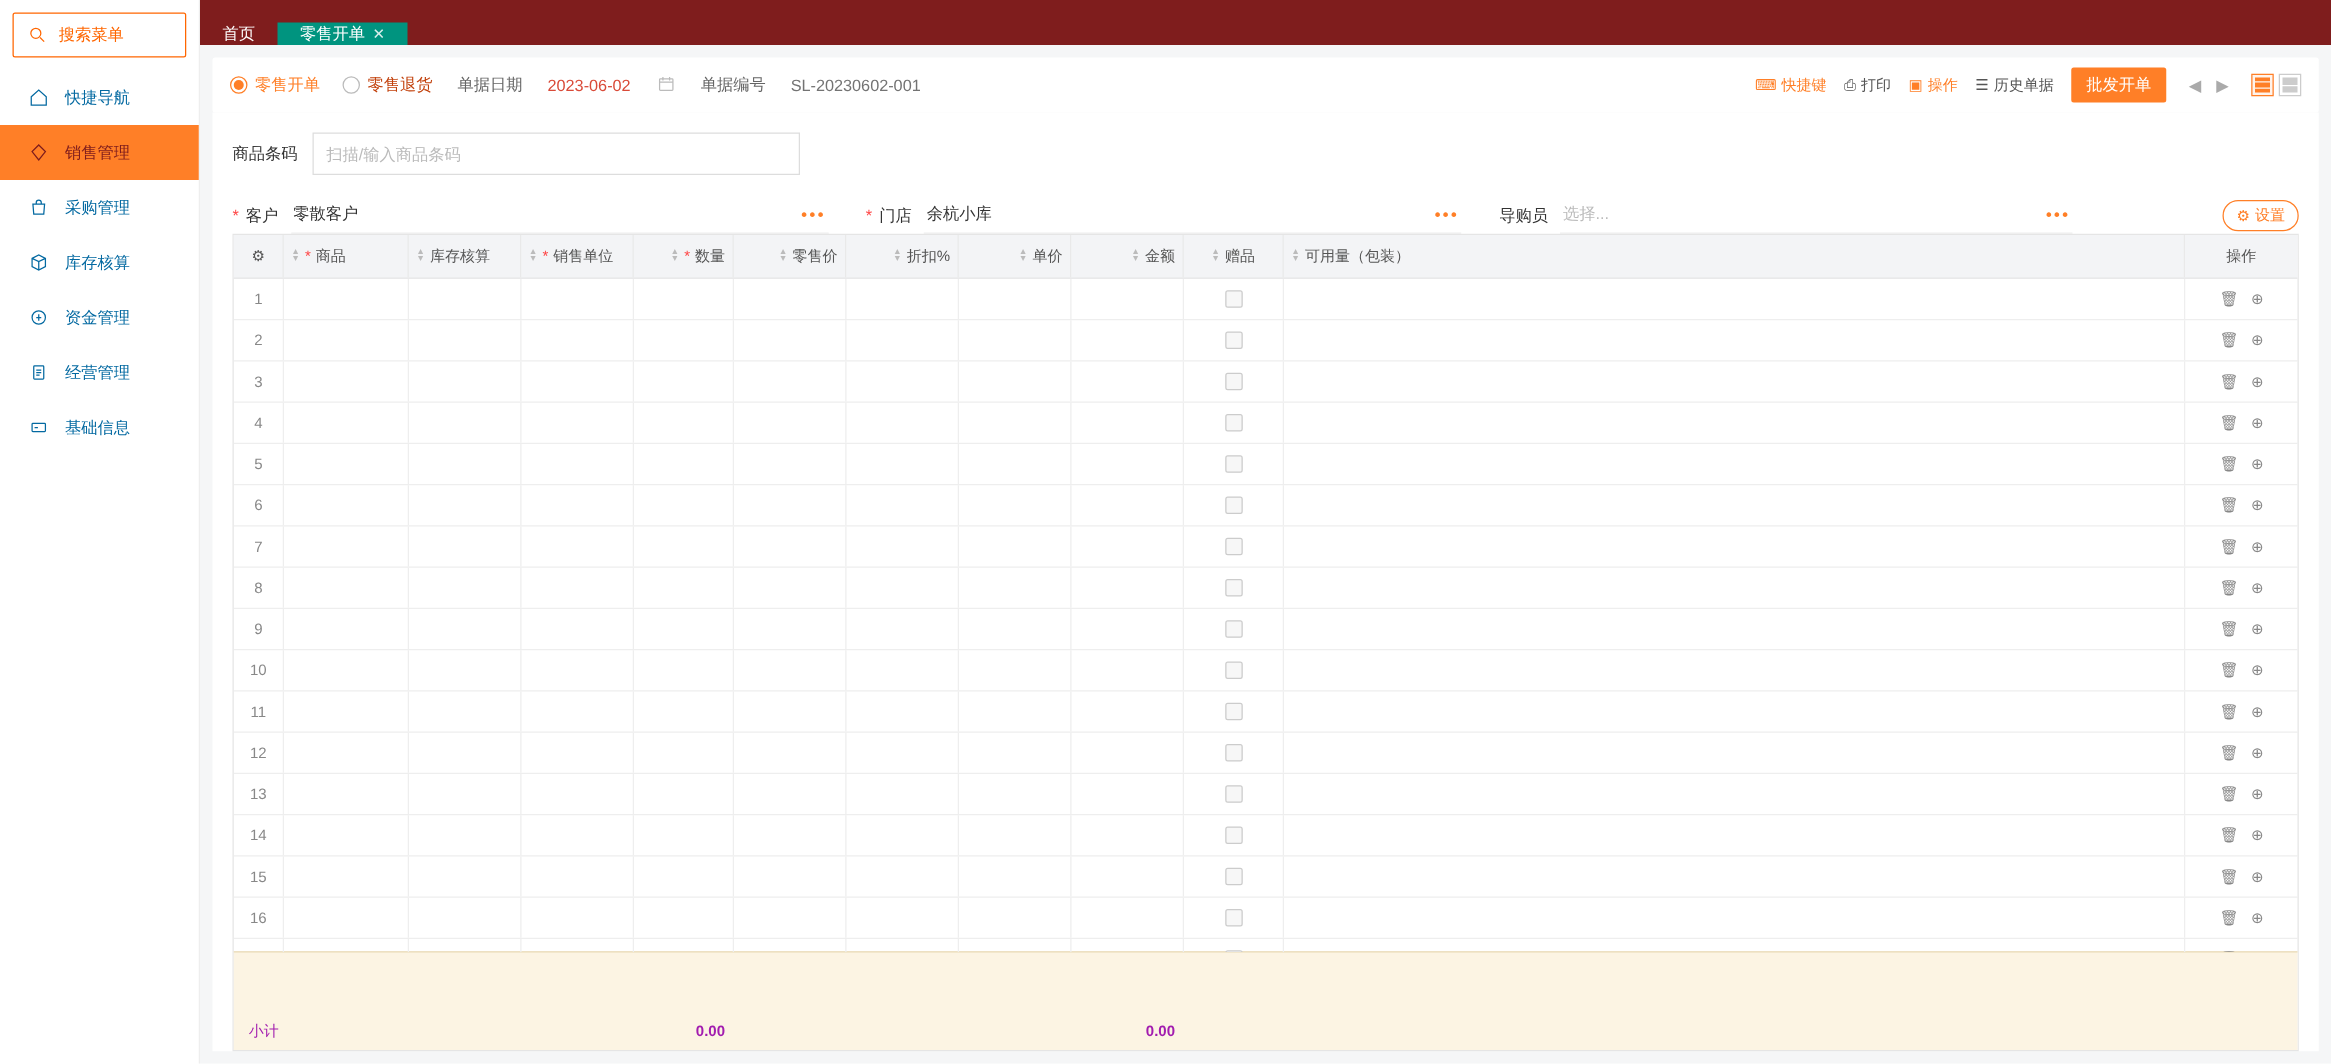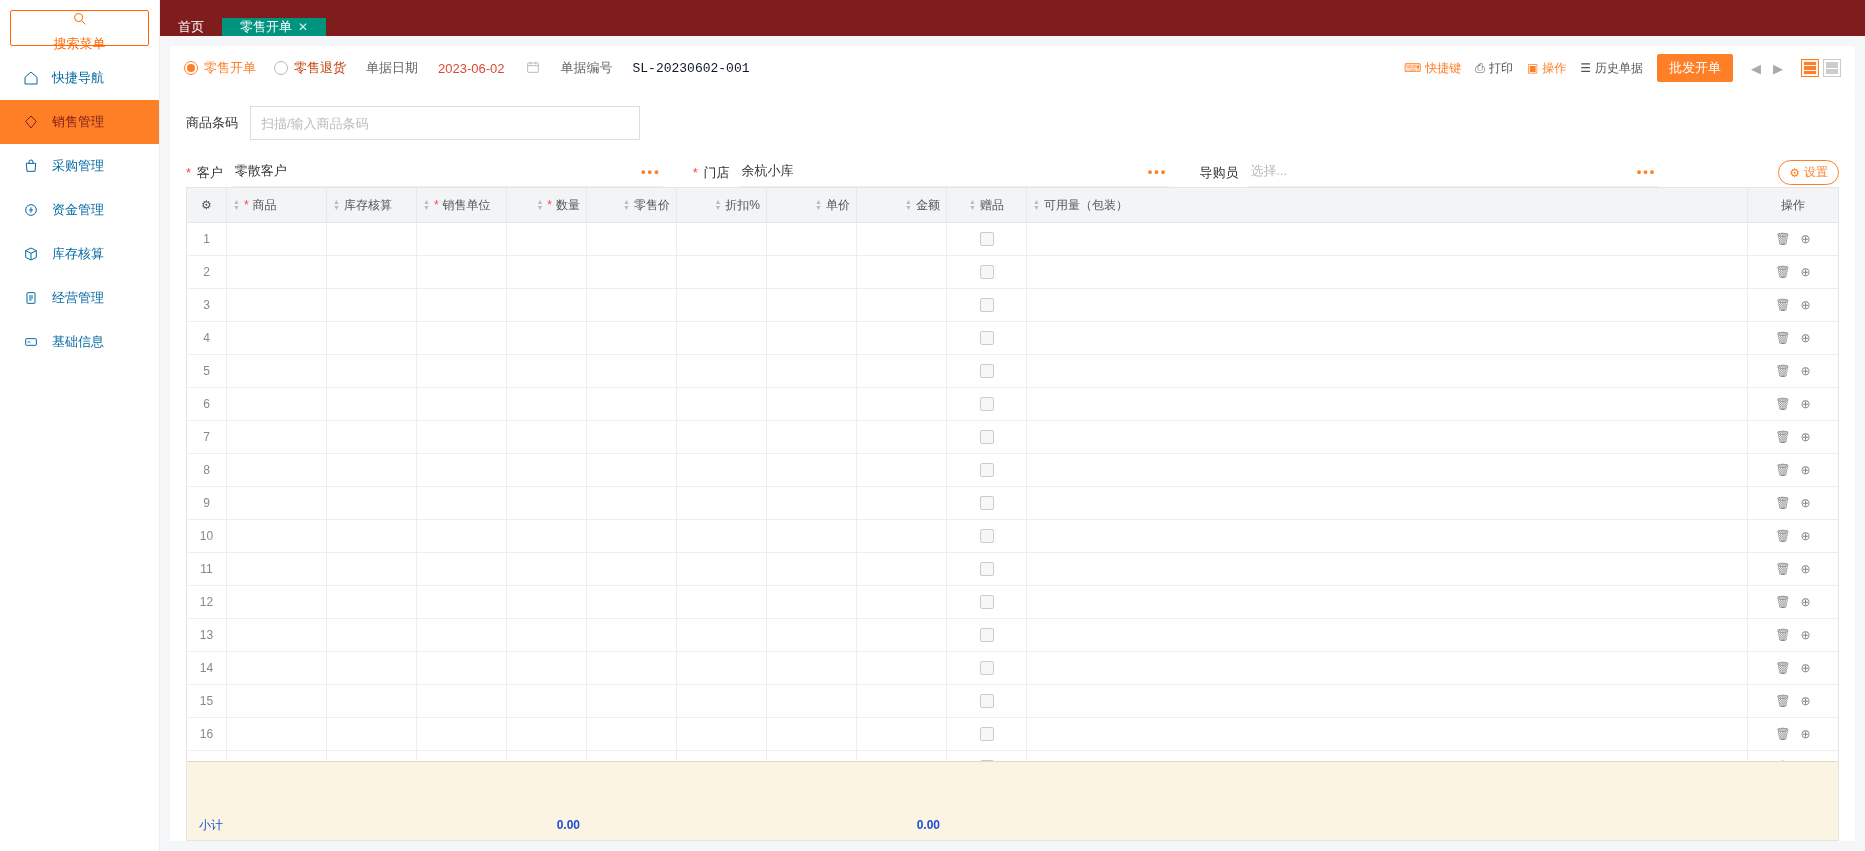--- a/index.html
+++ b/index.html
@@ -9,21 +9,21 @@
     color: #333;
     background: #fff;
     overflow: hidden;
   }
   .app { display: flex; height: 851px; width: 1865px; }
   
   .sidebar { width: 160px; flex: 0 0 160px; border-right: 1px solid #eee; }
   .search-menu {
     height: 36px; margin: 10px; border: 1px solid #f60;
     display: flex; align-items: center; gap: 8px; padding: 0 10px;
-    color: #f60; border-radius: 2px; cursor: pointer; flex-direction: column;
+    color: #f60; border-radius: 2px; cursor: pointer;
   }
   .nav-item {
     height: 44px; display: flex; align-items: center; gap: 12px;
     padding: 0 22px; color: #0369a1; cursor: pointer;
   }
   .nav-item.active { background: #ff7f27; color: #7f1d1d; }
   .nav-icon { width: 18px; height: 18px; display: flex; align-items: center; justify-content: center; }
   .nav-icon svg { stroke: currentColor; fill: none; stroke-width: 1.5; }
   
   .main { flex: 1; display: flex; flex-direction: column; background: #f5f6f7; min-width: 0; }
@@ -50,21 +50,21 @@
     display: inline-flex; align-items: center; justify-content: center;
   }
   .radio.checked .radio-dot { border-color: #ff7f27; }
   .radio.checked .radio-dot::after {
     content: ""; width: 8px; height: 8px; border-radius: 50%; background: #ff7f27;
   }
   .radio.checked span { color: #ff7f27; }
   .field-label { color: #666; }
   .toolbar .date-val { color: #d94a38; font-weight: 500; }
   .cal-icon { color: #bbb; }
-  .doc-no { color: #0f172a; font-family: Liberation Mono, monospace; }
+  .doc-no { color: #737373; }
   .toolbar-right { margin-left: auto; display: flex; align-items: center; gap: 14px; }
   .tbtn { display: flex; align-items: center; gap: 4px; color: #555; cursor: pointer; font-size: 12px; }
   .tbtn.orange { color: #ff7f27; }
   .btn-primary {
     background: #ff7f27; color: #fff; padding: 5px 12px; border-radius: 2px;
     cursor: pointer; font-size: 13px;
   }
   .nav-arrows { display: flex; align-items: center; gap: 4px; color: #aaa; }
   .nav-arrows span { cursor: pointer; padding: 2px 4px; }
   .layout-icons { display: flex; gap: 4px; }
@@ -137,21 +137,21 @@
     background: #f7f7f7;
   }
   .row-act { cursor: pointer; color: #888; }
   .grid-foot {
     display: grid;
     grid-template-columns: 40px 100px 90px 90px 80px 90px 90px 90px 90px 80px 1fr 90px;
     background: #fcf4e3; border-top: 1px solid #e8d9b5;
   }
   .gf-cell {
     height: 30px; display: flex; align-items: center; padding: 0 6px;
-    font-size: 12px; color: #1d4ed8; border-right: 1px solid transparent; margin-top: 48px;
+    font-size: 12px; color: #a21caf; border-right: 1px solid transparent; margin-top: 48px;
   }
   .gf-cell.j-end { justify-content: flex-end; font-weight: 600; }
 </style>
 </head>
 <body>
 
 <div class="app">
 
   <aside class="sidebar">
     <div class="search-menu">
@@ -184,33 +184,33 @@
       <span class="nav-icon">
           <svg viewBox="0 0 24 24" width="16" height="16">
             <path d="M5 8h14l-1 12H6z M9 8V6a3 3 0 016 0v2"></path>
           </svg>
         </span>
       <span>采购管理</span>
     </div>
     <div class="nav-item">
       <span class="nav-icon">
           <svg viewBox="0 0 24 24" width="16" height="16">
-            <circle cx="12" cy="12" r="8"></circle>
-            <path d="M9 12h6 M12 8v8"></path>
-          </svg>
-        </span>
-      <span>资金管理</span>
+            <path d="M4 7l8-4 8 4v10l-8 4-8-4z M4 7l8 4 8-4 M12 11v10"></path>
+          </svg>
+        </span>
+      <span>库存核算</span>
     </div>
     <div class="nav-item">
       <span class="nav-icon">
           <svg viewBox="0 0 24 24" width="16" height="16">
-            <path d="M4 7l8-4 8 4v10l-8 4-8-4z M4 7l8 4 8-4 M12 11v10"></path>
-          </svg>
-        </span>
-      <span>库存核算</span>
+            <circle cx="12" cy="12" r="8"></circle>
+            <path d="M9 12h6 M12 8v8"></path>
+          </svg>
+        </span>
+      <span>资金管理</span>
     </div>
     <div class="nav-item">
       <span class="nav-icon">
           <svg viewBox="0 0 24 24" width="16" height="16">
             <rect x="6" y="4" width="12" height="16" rx="1"></rect>
             <path d="M9 9h6M9 12h6M9 15h4"></path>
           </svg>
         </span>
       <span>经营管理</span>
     </div>

